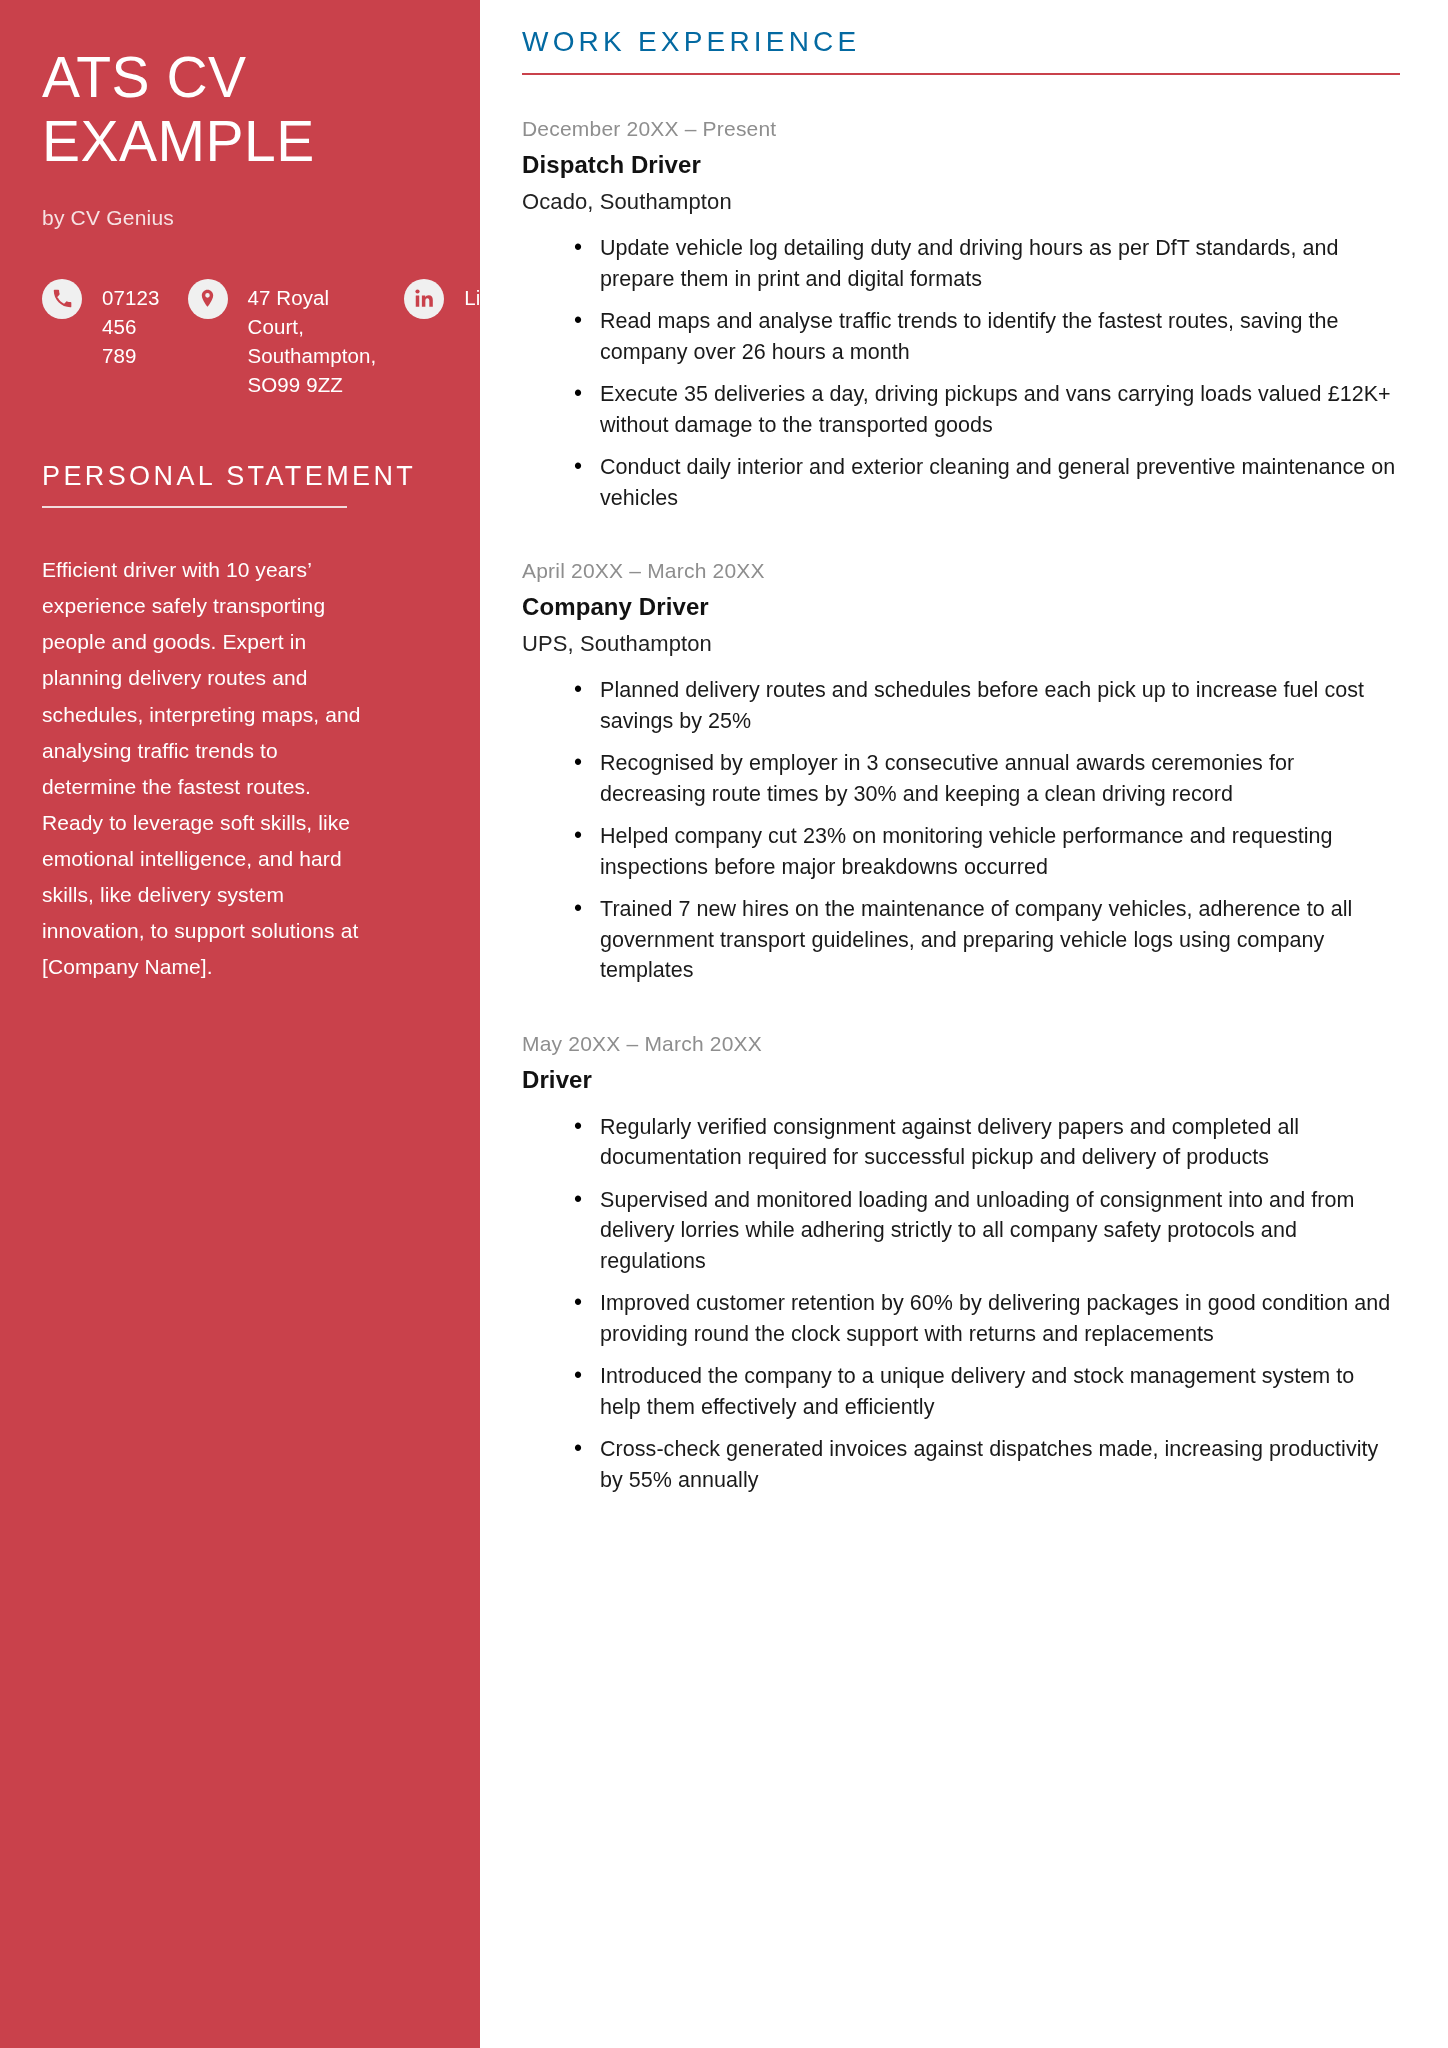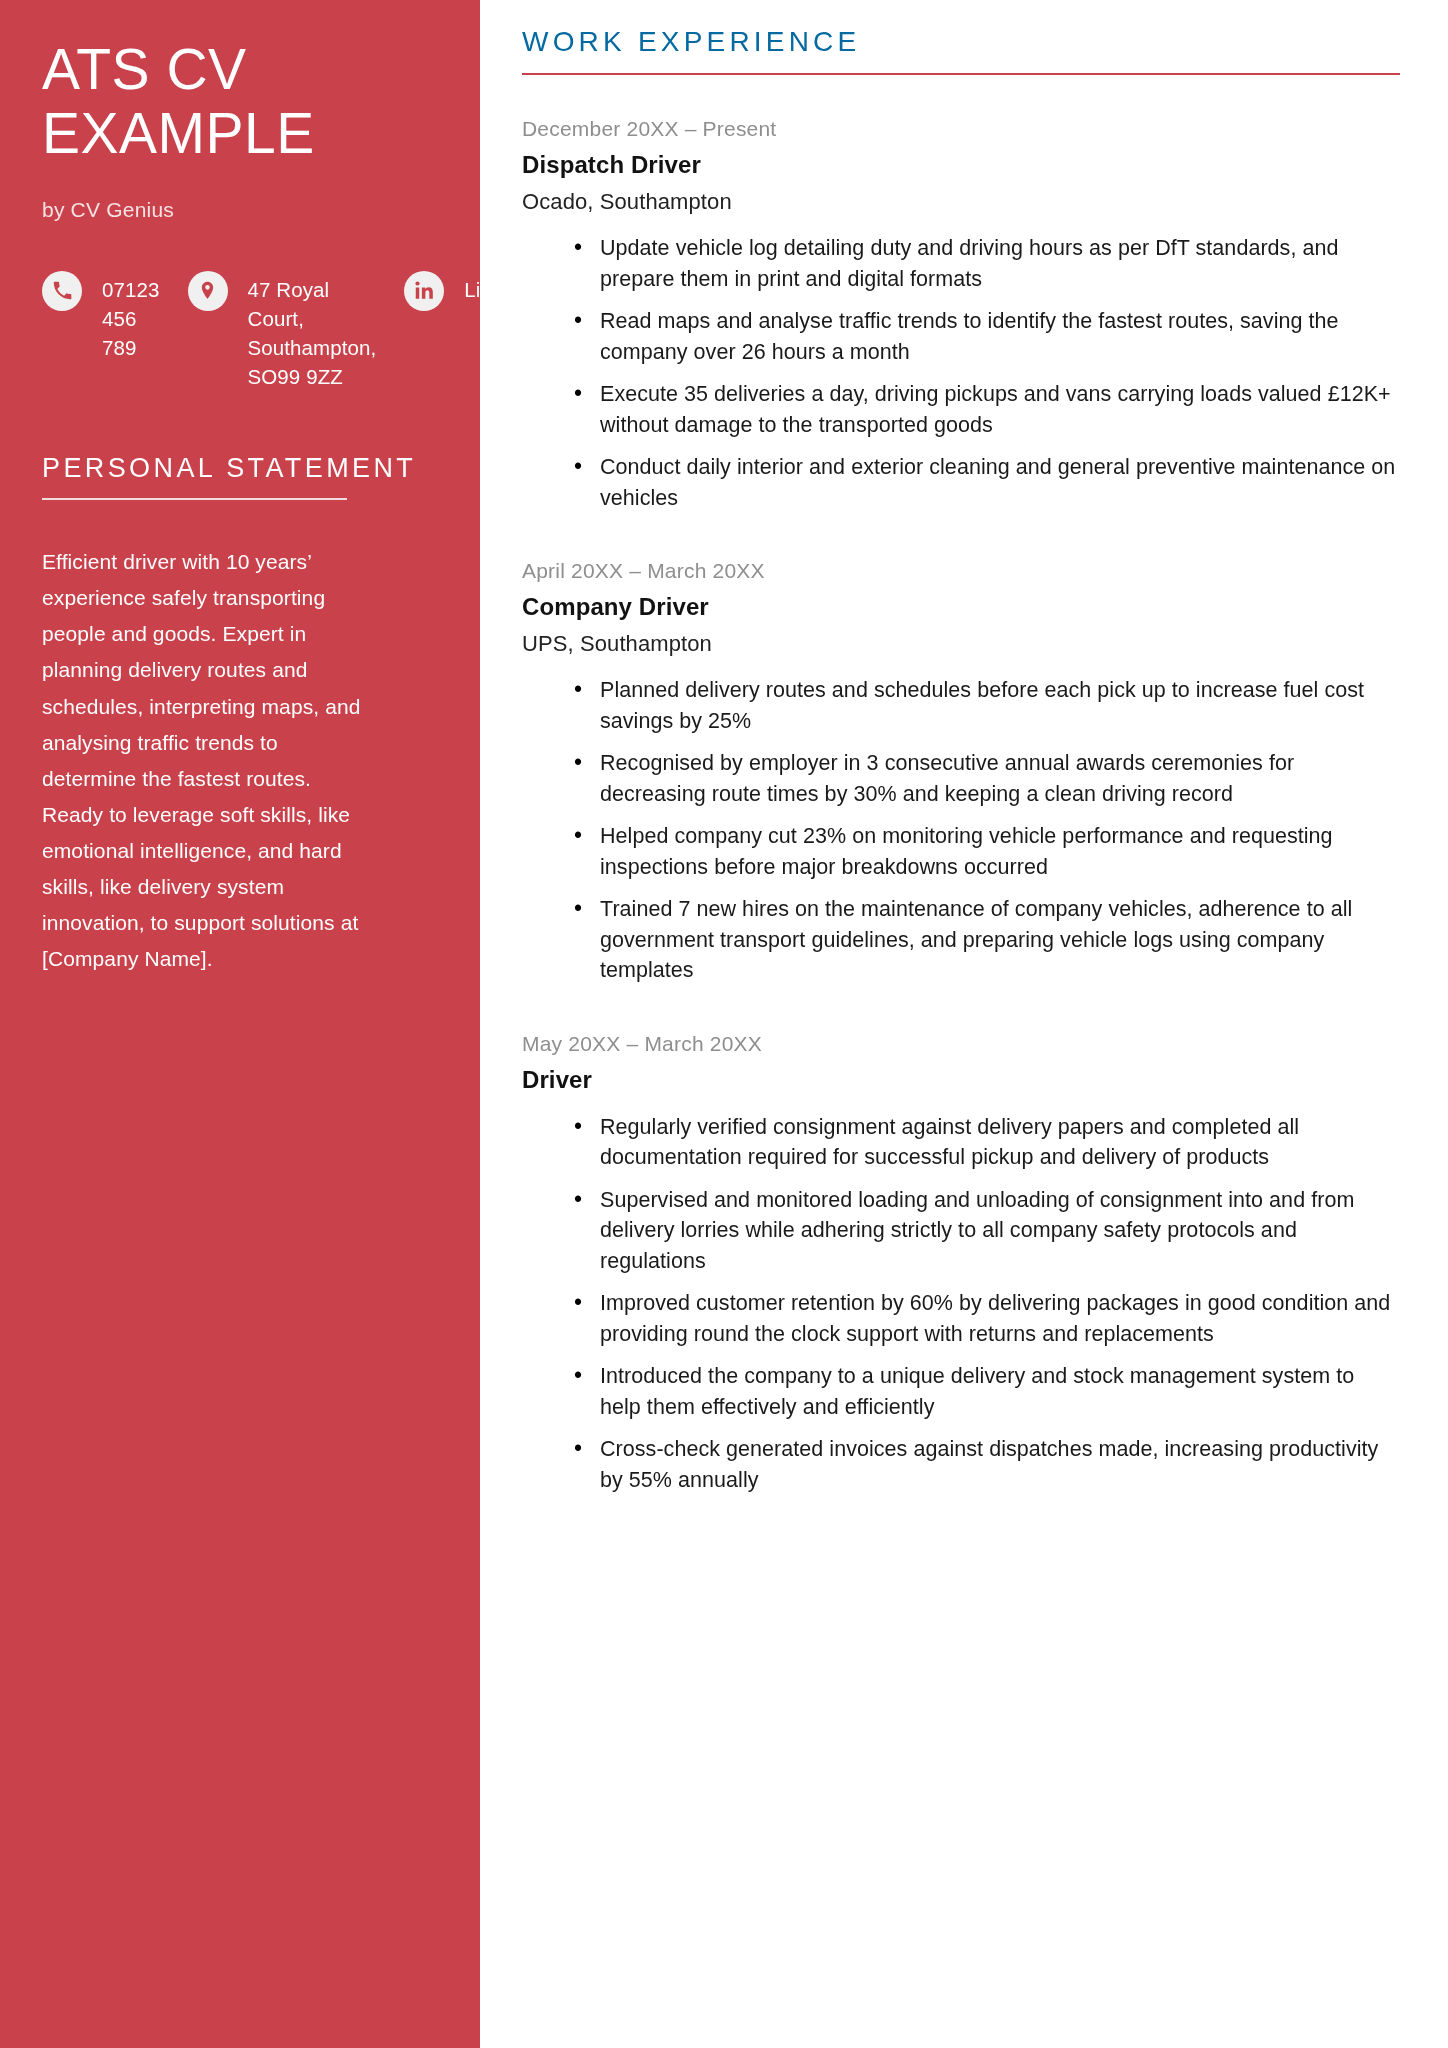--- a/index.html
+++ b/index.html
@@ -29,21 +29,21 @@
     padding: 34px 44px 40px 42px;
     position: relative;
   }
 
   .cv-title {
     font-size: 57px;
     line-height: 1.12;
     font-weight: 400;
     letter-spacing: 0.5px;
     color: #ffffff;
-    margin-top: 4px;
+    margin-top: 12px;
   }
 
   .cv-byline {
     font-size: 21px;
     font-weight: 400;
     color: #f6e2e3;
     margin-top: 32px;
     letter-spacing: 0.2px;
   }
 

